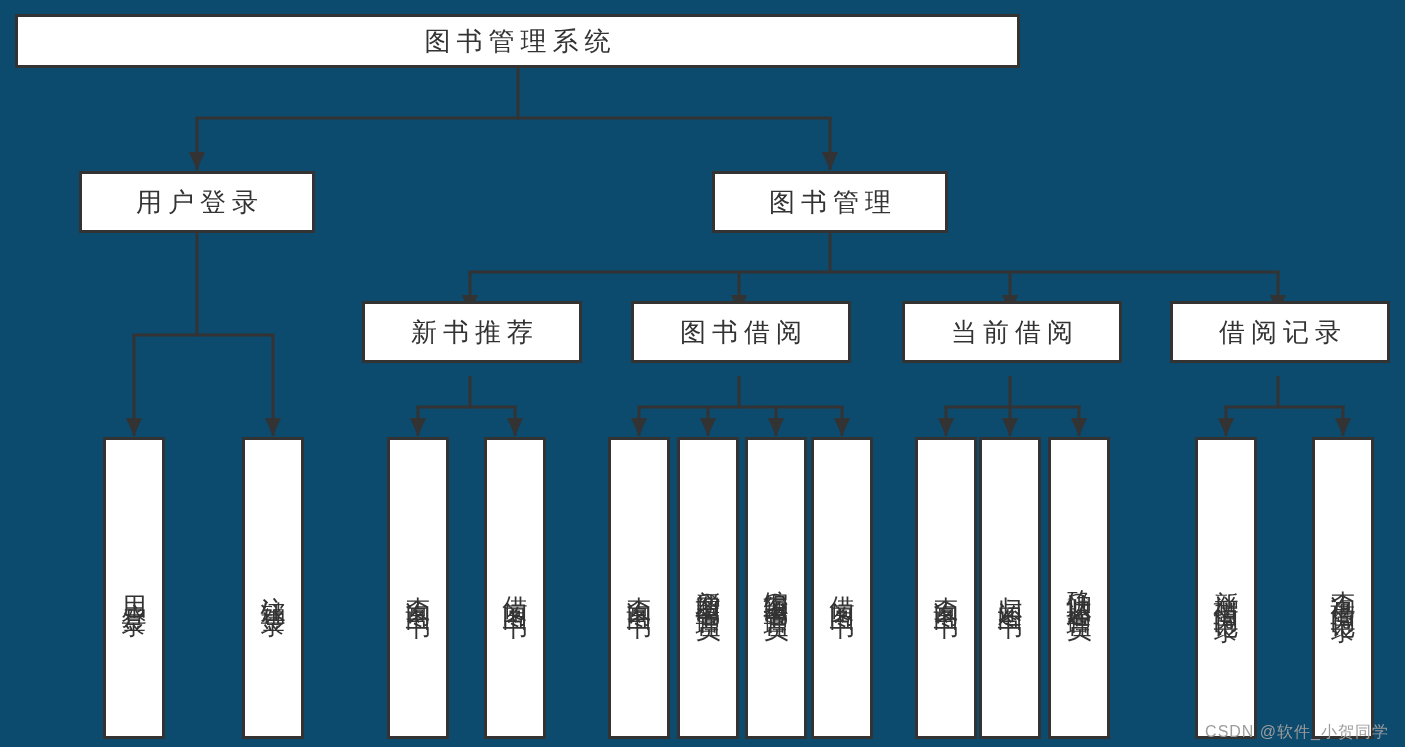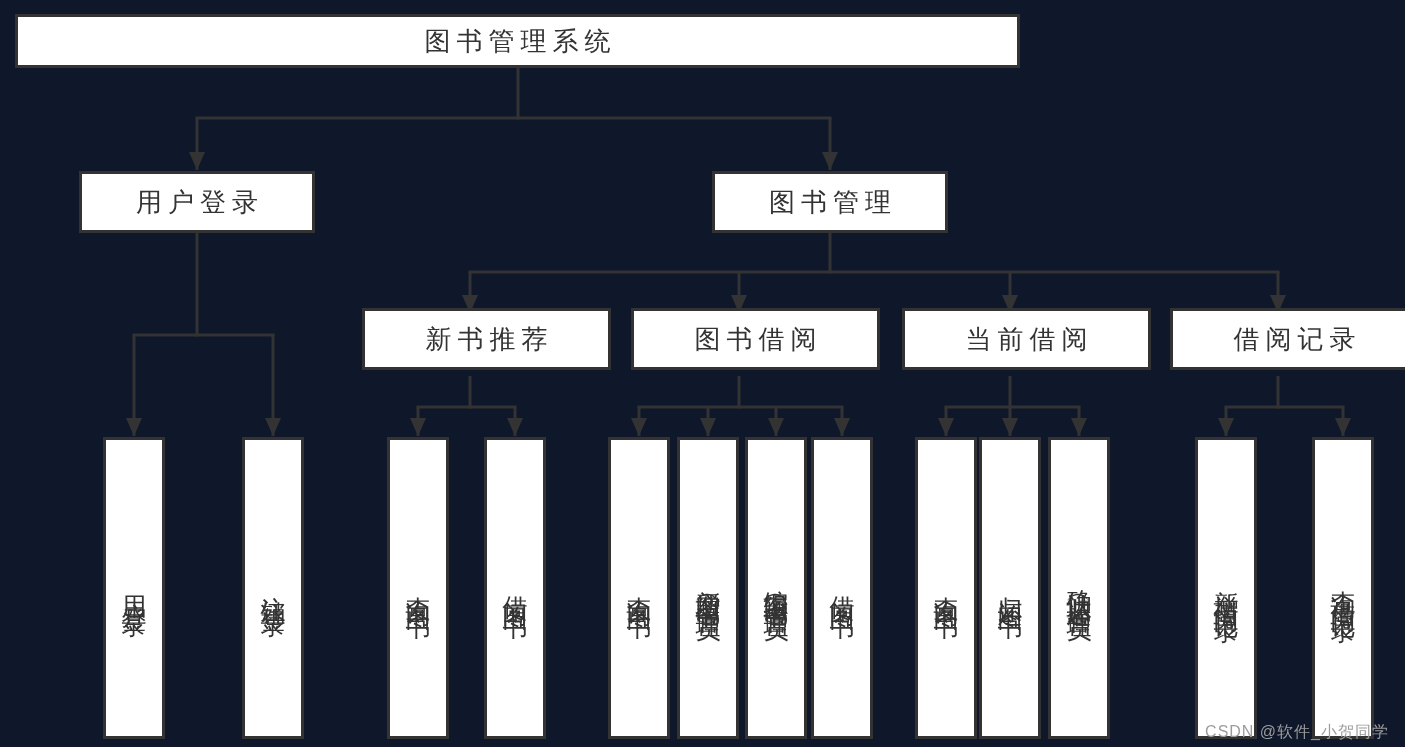--- a/index.html
+++ b/index.html
@@ -4,21 +4,21 @@
 <style>
   html, body {
     margin: 0;
     padding: 0;
     background: #ffffff;
   }
   .canvas {
     position: relative;
     width: 1405px;
     height: 747px;
-    background: #0f172a;
+    background: #0c4a6e;
     overflow: hidden;
     font-family: "Liberation Sans", "DejaVu Sans", sans-serif;
   }
   svg.connectors {
     position: absolute;
     left: 0; top: 0;
     width: 1405px;
     height: 747px;
     z-index: 1;
   }
@@ -38,21 +38,21 @@
     z-index: 2;
   }
   .h-label {
     font-size: 26px;
     letter-spacing: 6px;
     white-space: nowrap;
     text-indent: 6px; 
   }
   .root  { left: 15px;  top: 14px;  width: 1005px; height: 54px; }
   .lvl2  { top: 171px; width: 236px; height: 62px; }
-  .lvl3  { top: 308px; width: 249px; height: 62px; }
+  .lvl3  { top: 301px; width: 220px; height: 62px; }
   .leaf  { top: 437px; width: 62px;  height: 302px; }
   .v-label {
     writing-mode: vertical-rl;
     text-orientation: mixed;
     font-size: 25px;
     letter-spacing: 6px;
     line-height: 1;
     white-space: nowrap;
   }
   .v-label.tight { letter-spacing: 4px; }

